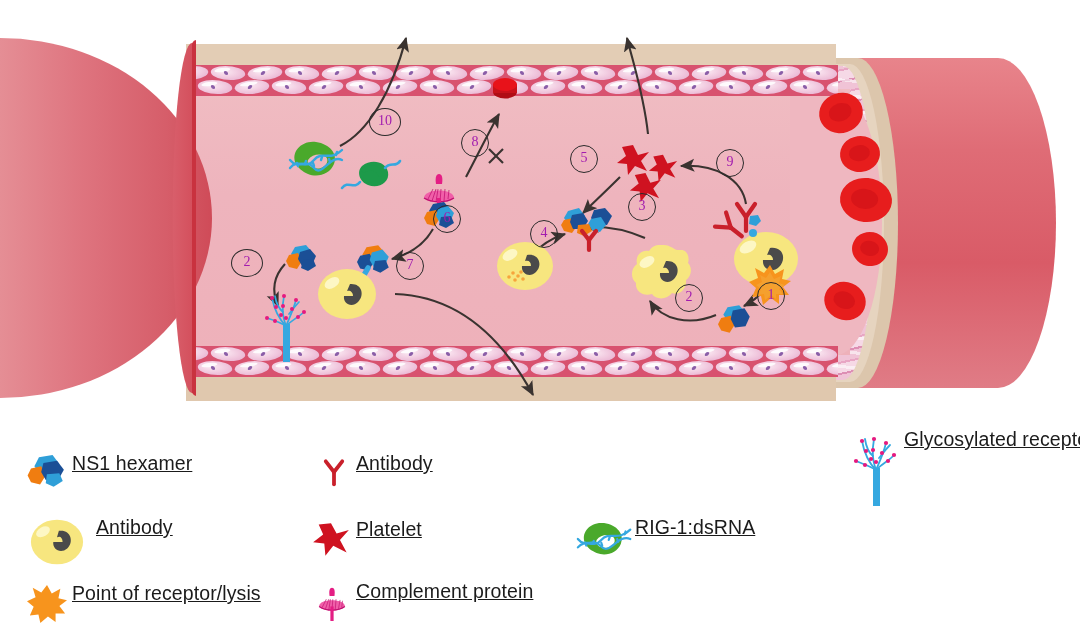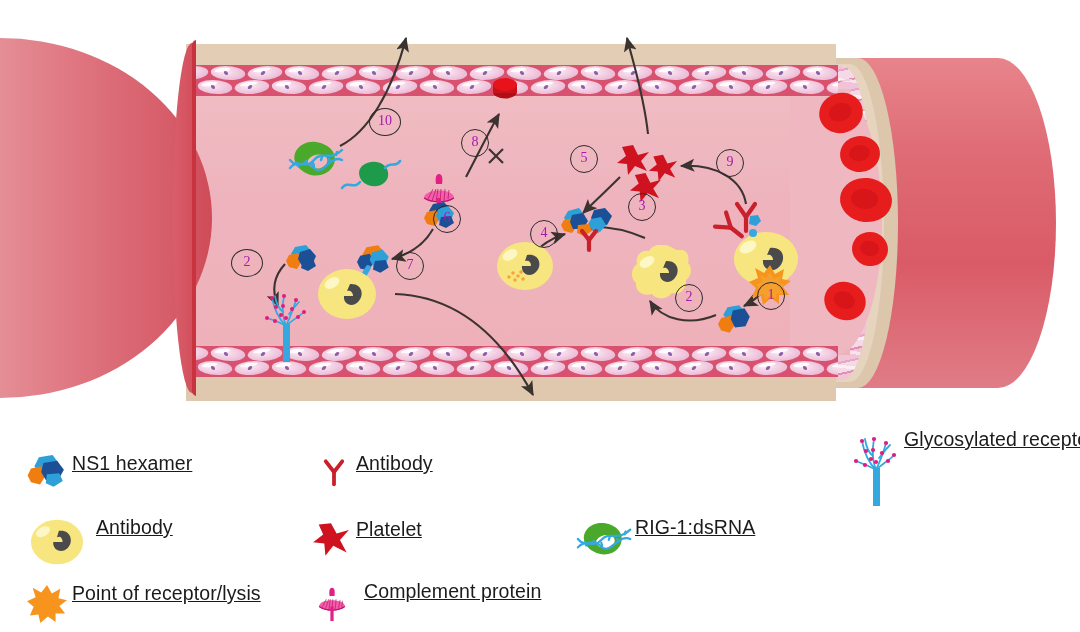--- a/index.html
+++ b/index.html
@@ -540,21 +540,21 @@
 
     <div class="lg-item" style="left:306px;top:114px;">
       <span class="lg-ico" style="width:50px;height:42px;">
         <svg width="40" height="38" viewBox="0 0 34 34">
           <path d="M17,3 L22,12 L33,9 L25,18 L31,29 L19,23 L12,32 L11,21 L1,20 L10,13 L6,4 Z" fill="#cf1220"></path>
         </svg>
       </span>
       <span class="lg-txt">Platelet</span>
     </div>
 
-    <div class="lg-item" style="left:308px;top:176px;gap:8px;">
+    <div class="lg-item" style="left:308px;top:176px;">
       <span class="lg-ico" style="width:48px;height:48px;">
         <svg width="34" height="44" viewBox="0 0 42 44">
           <path d="M21,2 C24,2 25,6 24,12 L18,12 C17,6 18,2 21,2 Z" fill="#e41e84"></path>
           <path d="M5,25 C5,15 37,15 37,25 C30,32 12,32 5,25 Z" fill="#f05fa8"></path>
           <g stroke="#c01070" stroke-width="1" opacity=".8">
             <path d="M9,26 L14,16 M13,28 L17,16 M17,30 L19,16 M21,30 L22,16 M25,29 L26,16 M29,28 L31,17 M33,26 L34,18"></path>
           </g>
           <path d="M5,25 C14,31 28,31 37,25" fill="none" stroke="#c01070" stroke-width="1.4"></path>
           <rect x="19" y="25" width="4" height="18" fill="#e41e84"></rect>
         </svg>

